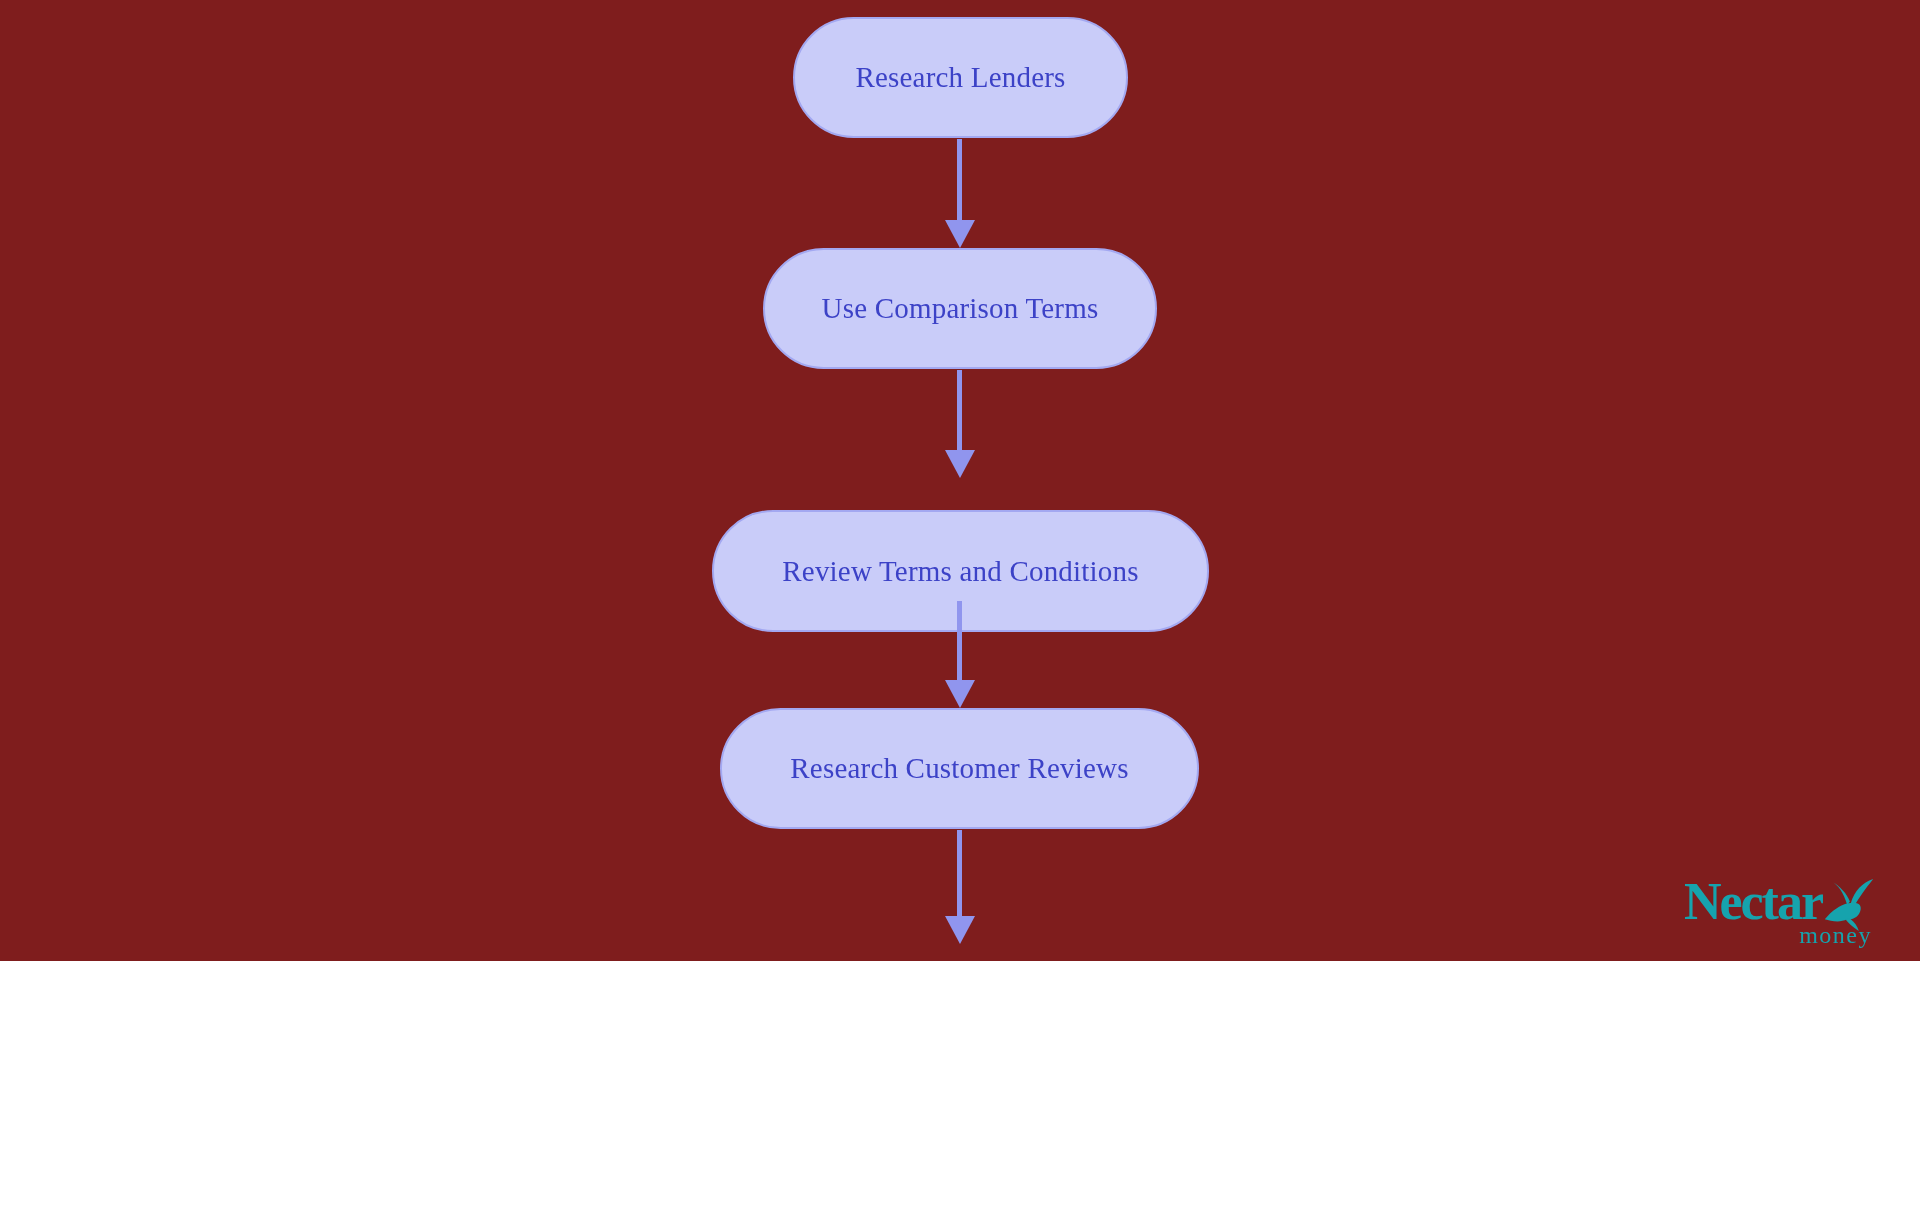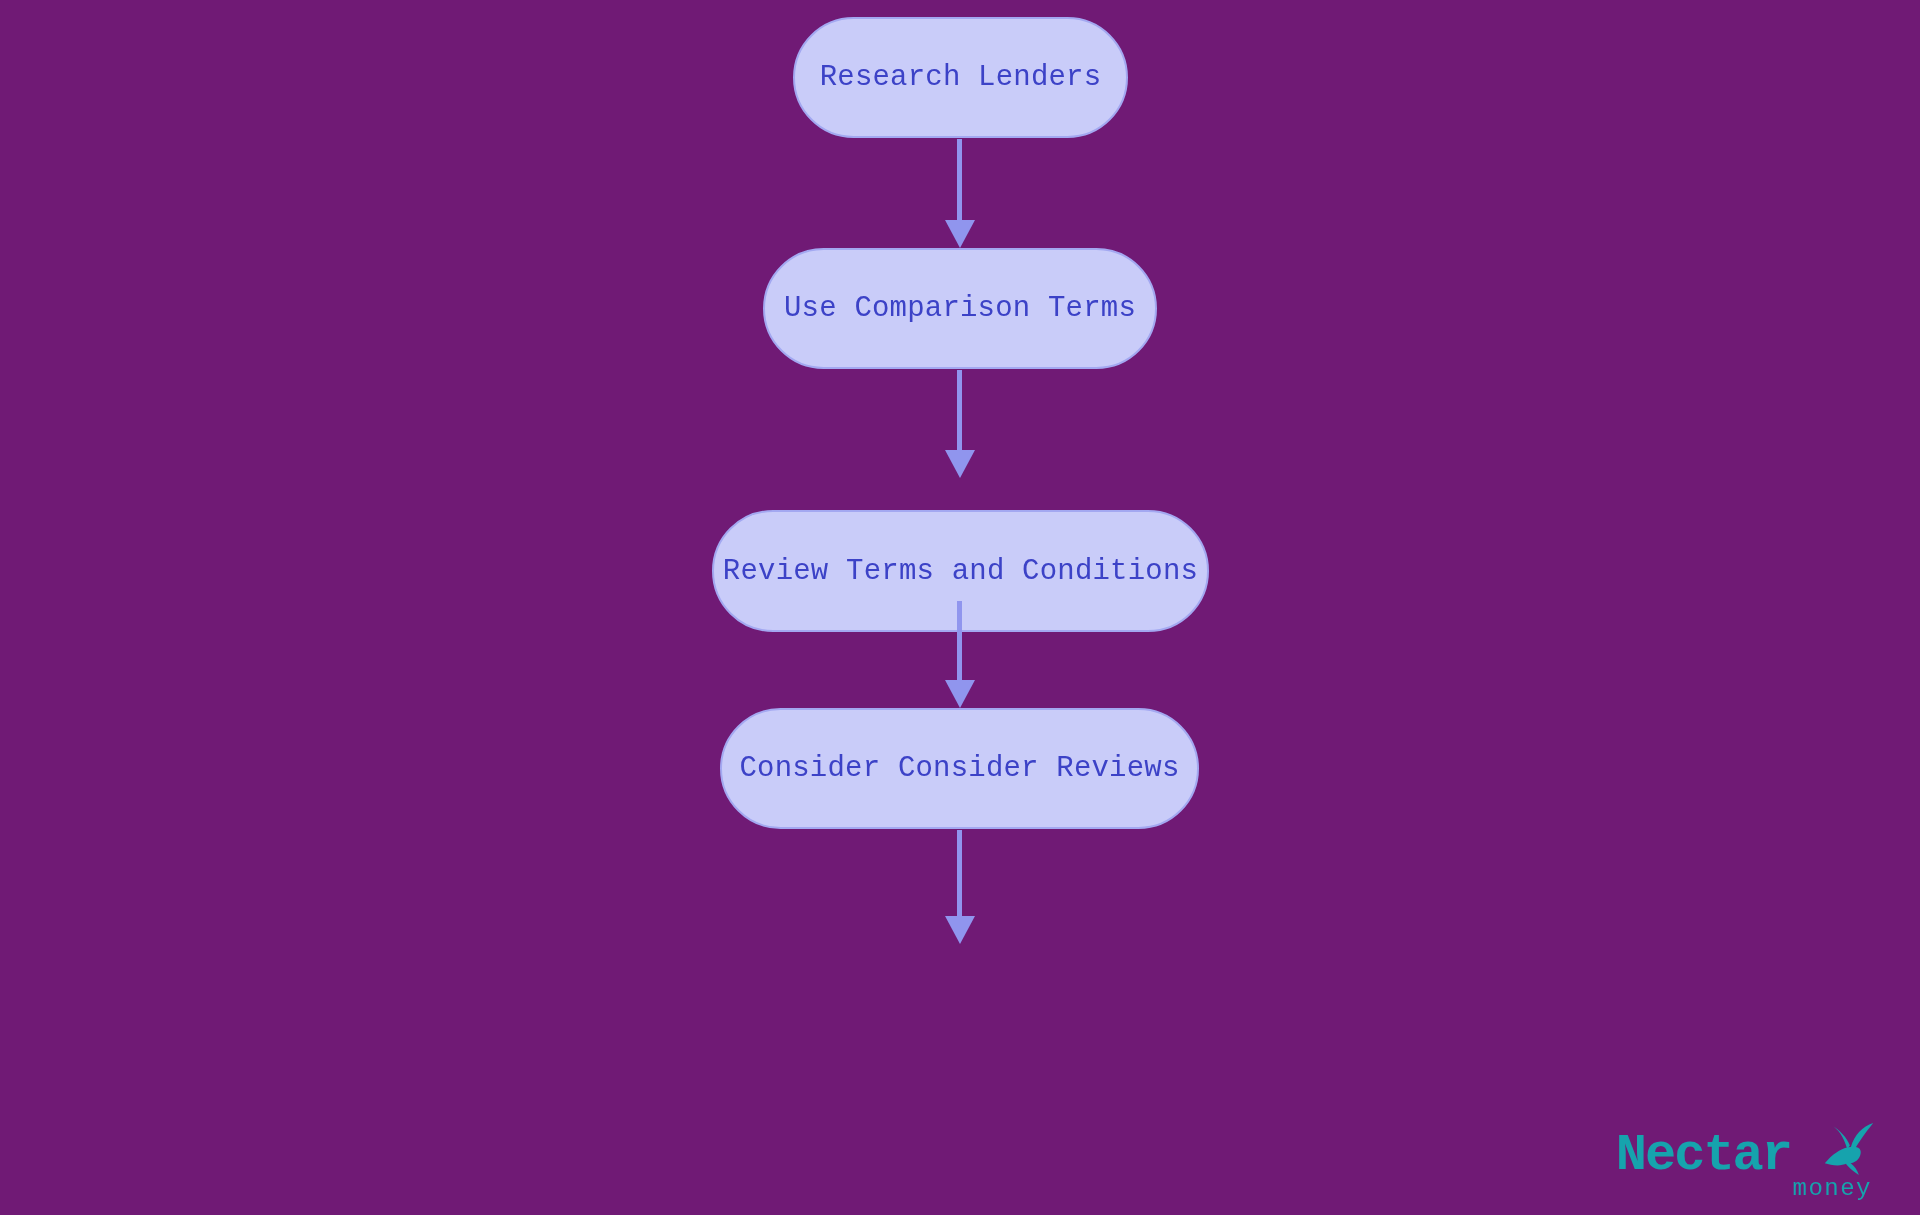--- a/index.html
+++ b/index.html
@@ -3,24 +3,24 @@
 <meta charset="utf-8">
 <style>
   html, body {
     margin: 0;
     padding: 0;
     background: #ffffff;
   }
   .canvas {
     position: relative;
     width: 1920px;
-    height: 1215px;
-    background: #701a75;
+    height: 961px;
+    background: #7f1d1d;
     overflow: hidden;
-    font-family: Liberation Mono, monospace;
+    font-family: Liberation Serif, serif;
   }
   
   .node {
     position: absolute;
     box-sizing: border-box;
     background: #c9ccf9;
     border: 2px solid #a3a8f1;
     border-radius: 62px;
     display: flex;
     align-items: center;
@@ -64,23 +64,22 @@
   
   .logo {
     position: absolute;
     right: 46px;
     bottom: 14px;
     text-align: right;
     color: #16a3ad;
   }
   .logo-top {
     display: flex;
-    align-items: flex-start;
+    align-items: flex-end;
     justify-content: flex-end;
-    gap: 31px;
   }
   .logo-brand {
     font-size: 52px;
     font-weight: bold;
     letter-spacing: -2px;
     line-height: 58px;
   }
   .bird {
     width: 50px;
     height: 52px;
@@ -123,21 +122,21 @@
   <div class="node node-3">
     <span class="node-label">Review Terms and Conditions</span>
   </div>
 
   <div class="arrow arrow-3">
     <div class="arrow-line"></div>
     <div class="arrow-head"></div>
   </div>
 
   <div class="node node-4">
-    <span class="node-label">Consider Consider Reviews</span>
+    <span class="node-label">Research Customer Reviews</span>
   </div>
 
   <div class="arrow arrow-4">
     <div class="arrow-line"></div>
     <div class="arrow-head"></div>
   </div>
 
 
   <div class="logo">
     <div class="logo-top">

